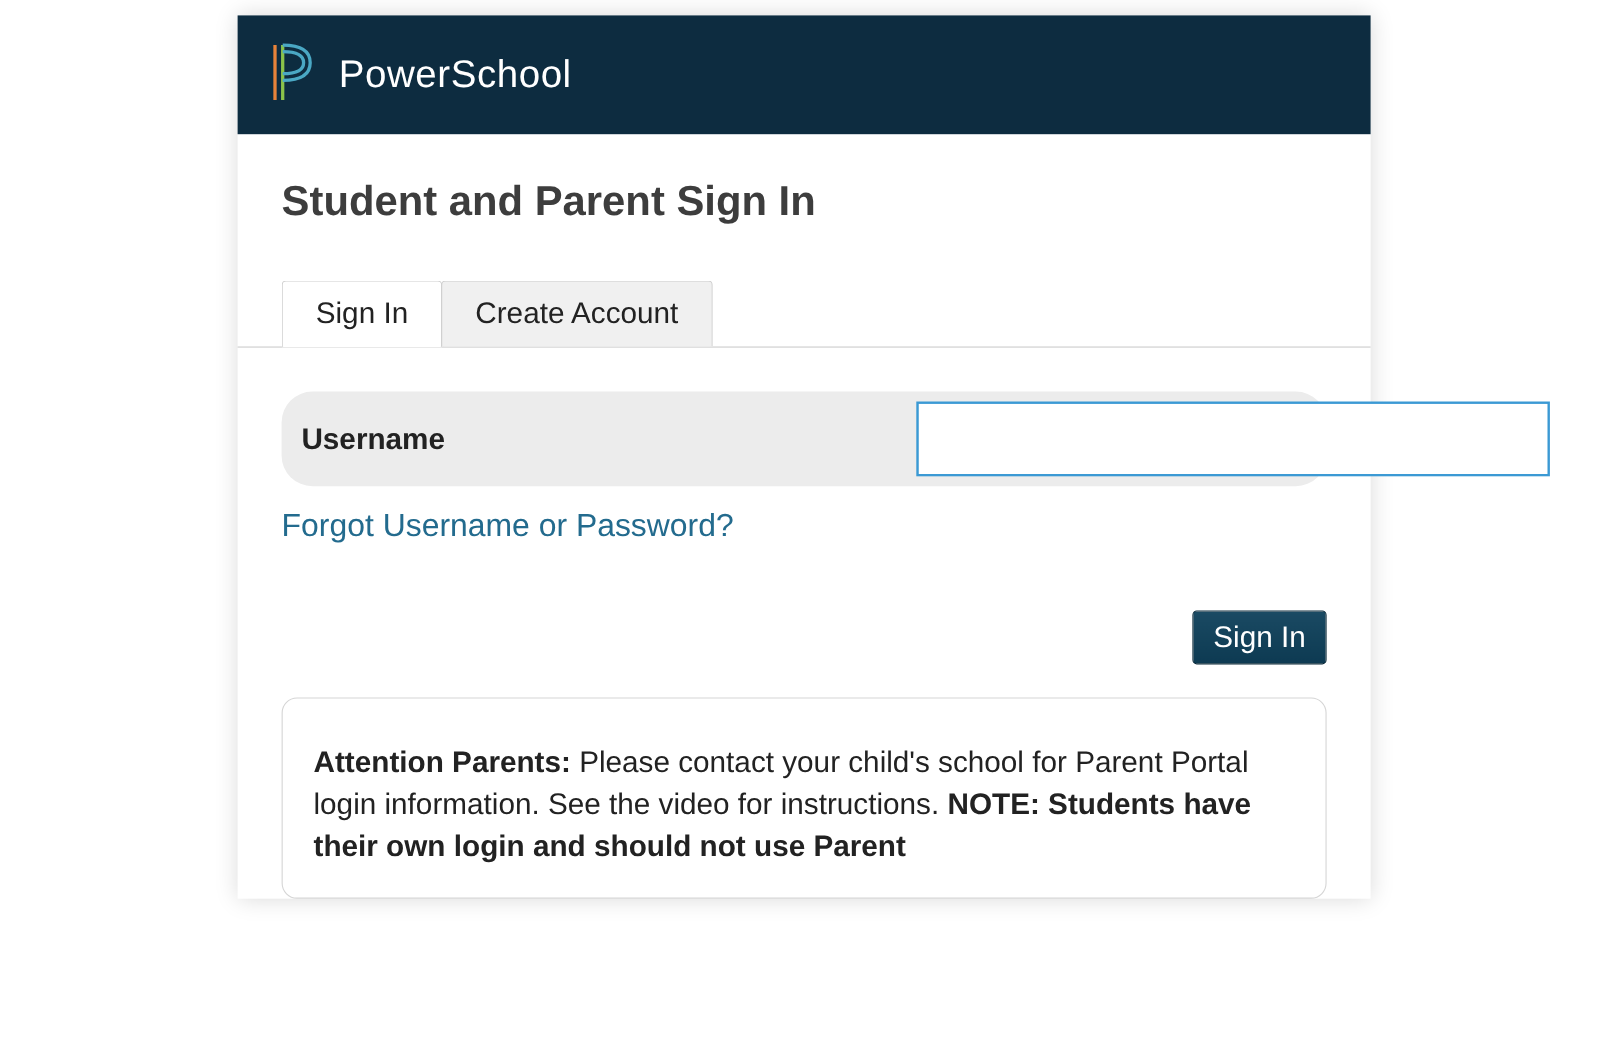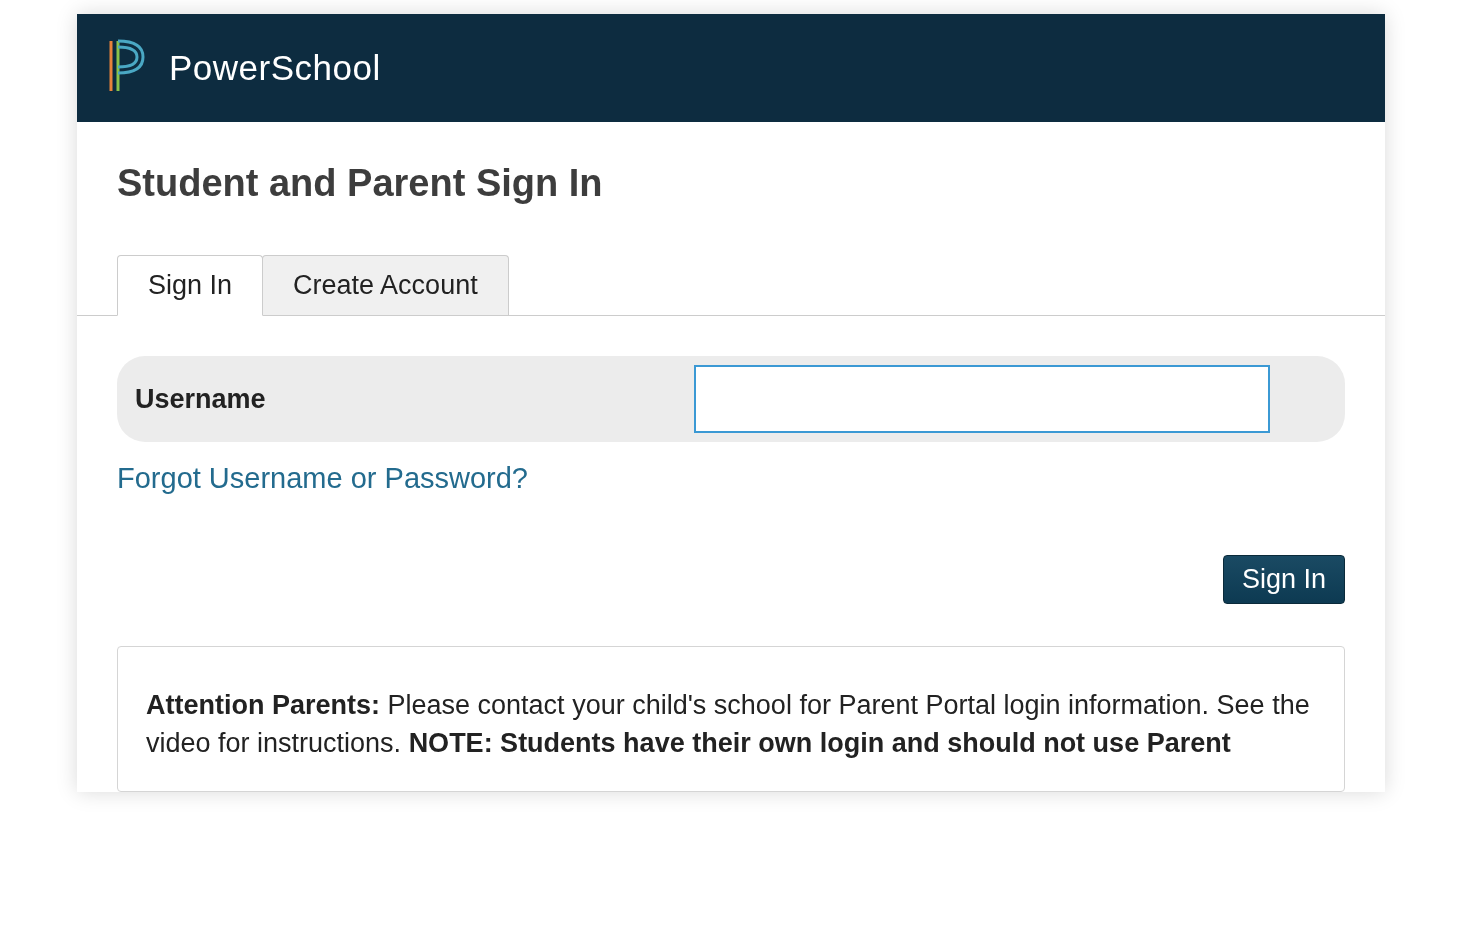--- a/index.html
+++ b/index.html
@@ -8,21 +8,21 @@
       padding: 0;
     }
     body {
       font-family: Arial, Helvetica, sans-serif;
       background: #ffffff;
       width: 1462px;
       height: 952px;
       overflow: hidden;
     }
     .outer-shadow {
-      width: 1308px;
+      width: 1030px;
       margin: 0 auto;
       box-shadow: 0 0 20px rgba(0,0,0,0.15);
       margin-top: 14px;
       background: #ffffff;
     }
     .header {
       background: #0d2c40;
       height: 108px;
       display: flex;
       align-items: center;
@@ -129,26 +129,26 @@
       background: linear-gradient(to bottom, #1a4a63, #0d3a52);
       color: #ffffff;
       border: 1px solid #0a2a3a;
       border-radius: 4px;
       font-size: 27px;
       padding: 8px 18px;
       cursor: pointer;
     }
     .notice-box {
       border: 1px solid #d5d5d5;
-      border-radius: 4px;
+      border-radius: 14px;
       padding: 40px 28px 28px 28px;
       font-size: 27px;
       line-height: 1.4;
       color: #222;
-      margin-top: 12px;
+      margin-top: 0px;
     }
     .notice-box .bold {
       font-weight: 700;
     }
   </style>
 </head>
 <body>
 
 <div class="outer-shadow">
   <div class="header">

